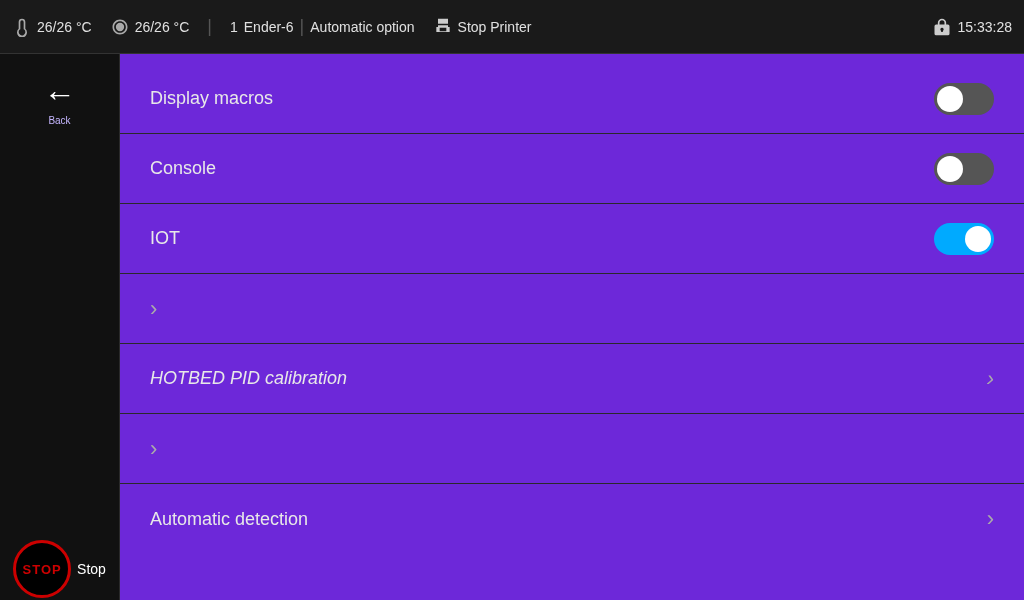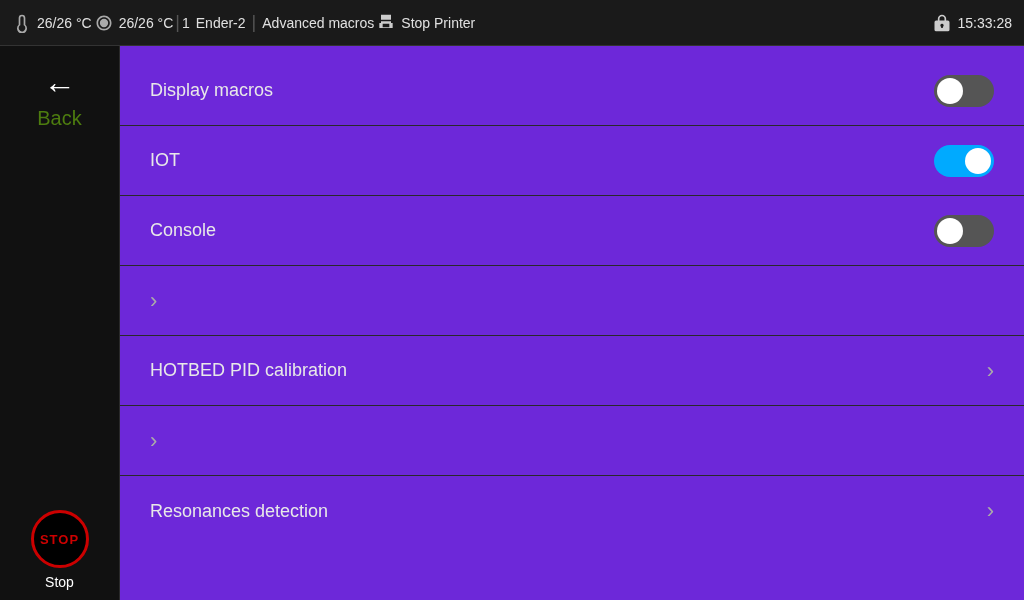--- a/index.html
+++ b/index.html
@@ -8,26 +8,26 @@
       width: 1024px;
       height: 600px;
       background: #000;
       font-family: 'Segoe UI', Arial, sans-serif;
       color: #fff;
       overflow: hidden;
     }
 
     
     .status-bar {
-      height: 46px;
+      height: 54px;
       background: #1a1a1a;
       display: flex;
       align-items: center;
       padding: 0 12px;
-      gap: 2px;
+      gap: 18px;
       border-bottom: 1px solid #333;
       font-size: 14px;
       color: #e0e0e0;
     }
 
     .status-bar .status-item {
       display: flex;
       align-items: center;
       gap: 5px;
     }
@@ -72,22 +72,22 @@
       display: flex;
       flex-direction: column;
       align-items: center;
       gap: 6px;
       cursor: pointer;
       padding: 8px 12px;
       border-radius: 8px;
     }
 
     .sidebar-btn .label {
-      font-size: 20px;
-      color: #4d7c0f;
+      font-size: 10px;
+      color: #c4b5fd;
     }
 
     .back-arrow {
       font-size: 32px;
       color: #fff;
       font-weight: bold;
     }
 
     .home-grid {
       display: grid;
@@ -100,21 +100,21 @@
 
     .home-grid-cell {
       background: #fff;
       border-radius: 2px;
     }
 
     .stop-btn {
       margin-top: auto;
       margin-bottom: 10px;
       display: flex;
-      flex-direction: column;
+      flex-direction: row;
       align-items: center;
       gap: 6px;
       cursor: pointer;
     }
 
     .stop-circle {
       width: 58px;
       height: 58px;
       border-radius: 50%;
       border: 3px solid #cc0000;
@@ -223,23 +223,23 @@
   </div>
   <div class="status-item">
     <svg class="status-icon" viewBox="0 0 24 24">
       <path d="M12 3C7 3 3 7 3 12s4 9 9 9 9-4 9-9-4-9-9-9zm0 2c3.9 0 7 3.1 7 7s-3.1 7-7 7-7-3.1-7-7 3.1-7 7-7zm0 2a5 5 0 0 0-5 5 5 5 0 0 0 5 5 5 5 0 0 0 5-5 5 5 0 0 0-5-5z" fill="#aaa"></path>
     </svg>
     <span>26/26 °C</span>
   </div>
   <span class="divider">|</span>
   <div class="printer-info">
     <span>1</span>
-    <span>Ender-2</span>
+    <span>Ender-6</span>
     <span class="divider">|</span>
-    <span>Advanced macros</span>
+    <span>Automatic option</span>
   </div>
   <div class="status-item" style="cursor:pointer;">
     <svg class="status-icon" viewBox="0 0 24 24">
       <path d="M6 2h12v6H6zm0 8h12v2h2v6H4v-6h2zm2 3v4h8v-4z" fill="#ccc"></path>
     </svg>
     <span>Stop Printer</span>
   </div>
   <div class="time">
     <svg class="status-icon" viewBox="0 0 24 24">
       <path d="M12 2a5 5 0 0 0-5 5v2H5a2 2 0 0 0-2 2v9a2 2 0 0 0 2 2h14a2 2 0 0 0 2-2v-9a2 2 0 0 0-2-2h-2V7a5 5 0 0 0-5-5zm0 2a3 3 0 0 1 3 3v2H9V7a3 3 0 0 1 3-3zm0 9a2 2 0 0 1 1 3.73V18h-2v-1.27A2 2 0 0 1 12 13z" fill="#ccc"></path>
@@ -267,43 +267,43 @@
 
   <div class="option-row" style="cursor: pointer;">
         <span class="option-label">Display macros</span>
         <div class="toggle-container">
           <div class="toggle-track">
             <div class="toggle-thumb"></div>
           </div>
         </div>
       </div>
       <div class="option-row" style="cursor: pointer;">
+        <span class="option-label">Console</span>
+        <div class="toggle-container">
+          <div class="toggle-track">
+            <div class="toggle-thumb"></div>
+          </div>
+        </div>
+      </div>
+      <div class="option-row" style="cursor: pointer;">
         <span class="option-label">IOT</span>
         <div class="toggle-container">
           <div class="toggle-track on">
             <div class="toggle-thumb"></div>
           </div>
         </div>
       </div>
       <div class="option-row" style="cursor: pointer;">
-        <span class="option-label">Console</span>
-        <div class="toggle-container">
-          <div class="toggle-track">
-            <div class="toggle-thumb"></div>
-          </div>
-        </div>
-      </div>
-      <div class="option-row" style="cursor: pointer;">
         <span class="chevron">›</span>
       </div>
-      <div class="option-row" style="cursor: pointer;">
+      <div class="option-row" style="cursor: pointer; font-style: italic;">
         <span class="option-label">HOTBED PID calibration</span>
         <span class="chevron">›</span>
       </div>
       <div class="option-row" style="cursor: pointer;">
         <span class="chevron">›</span>
       </div>
       <div class="option-row" style="cursor: pointer;">
-        <span class="option-label">Resonances detection</span>
+        <span class="option-label">Automatic detection</span>
         <span class="chevron">›</span>
       </div>
     </div>
 </div>
 
 </body></html>

